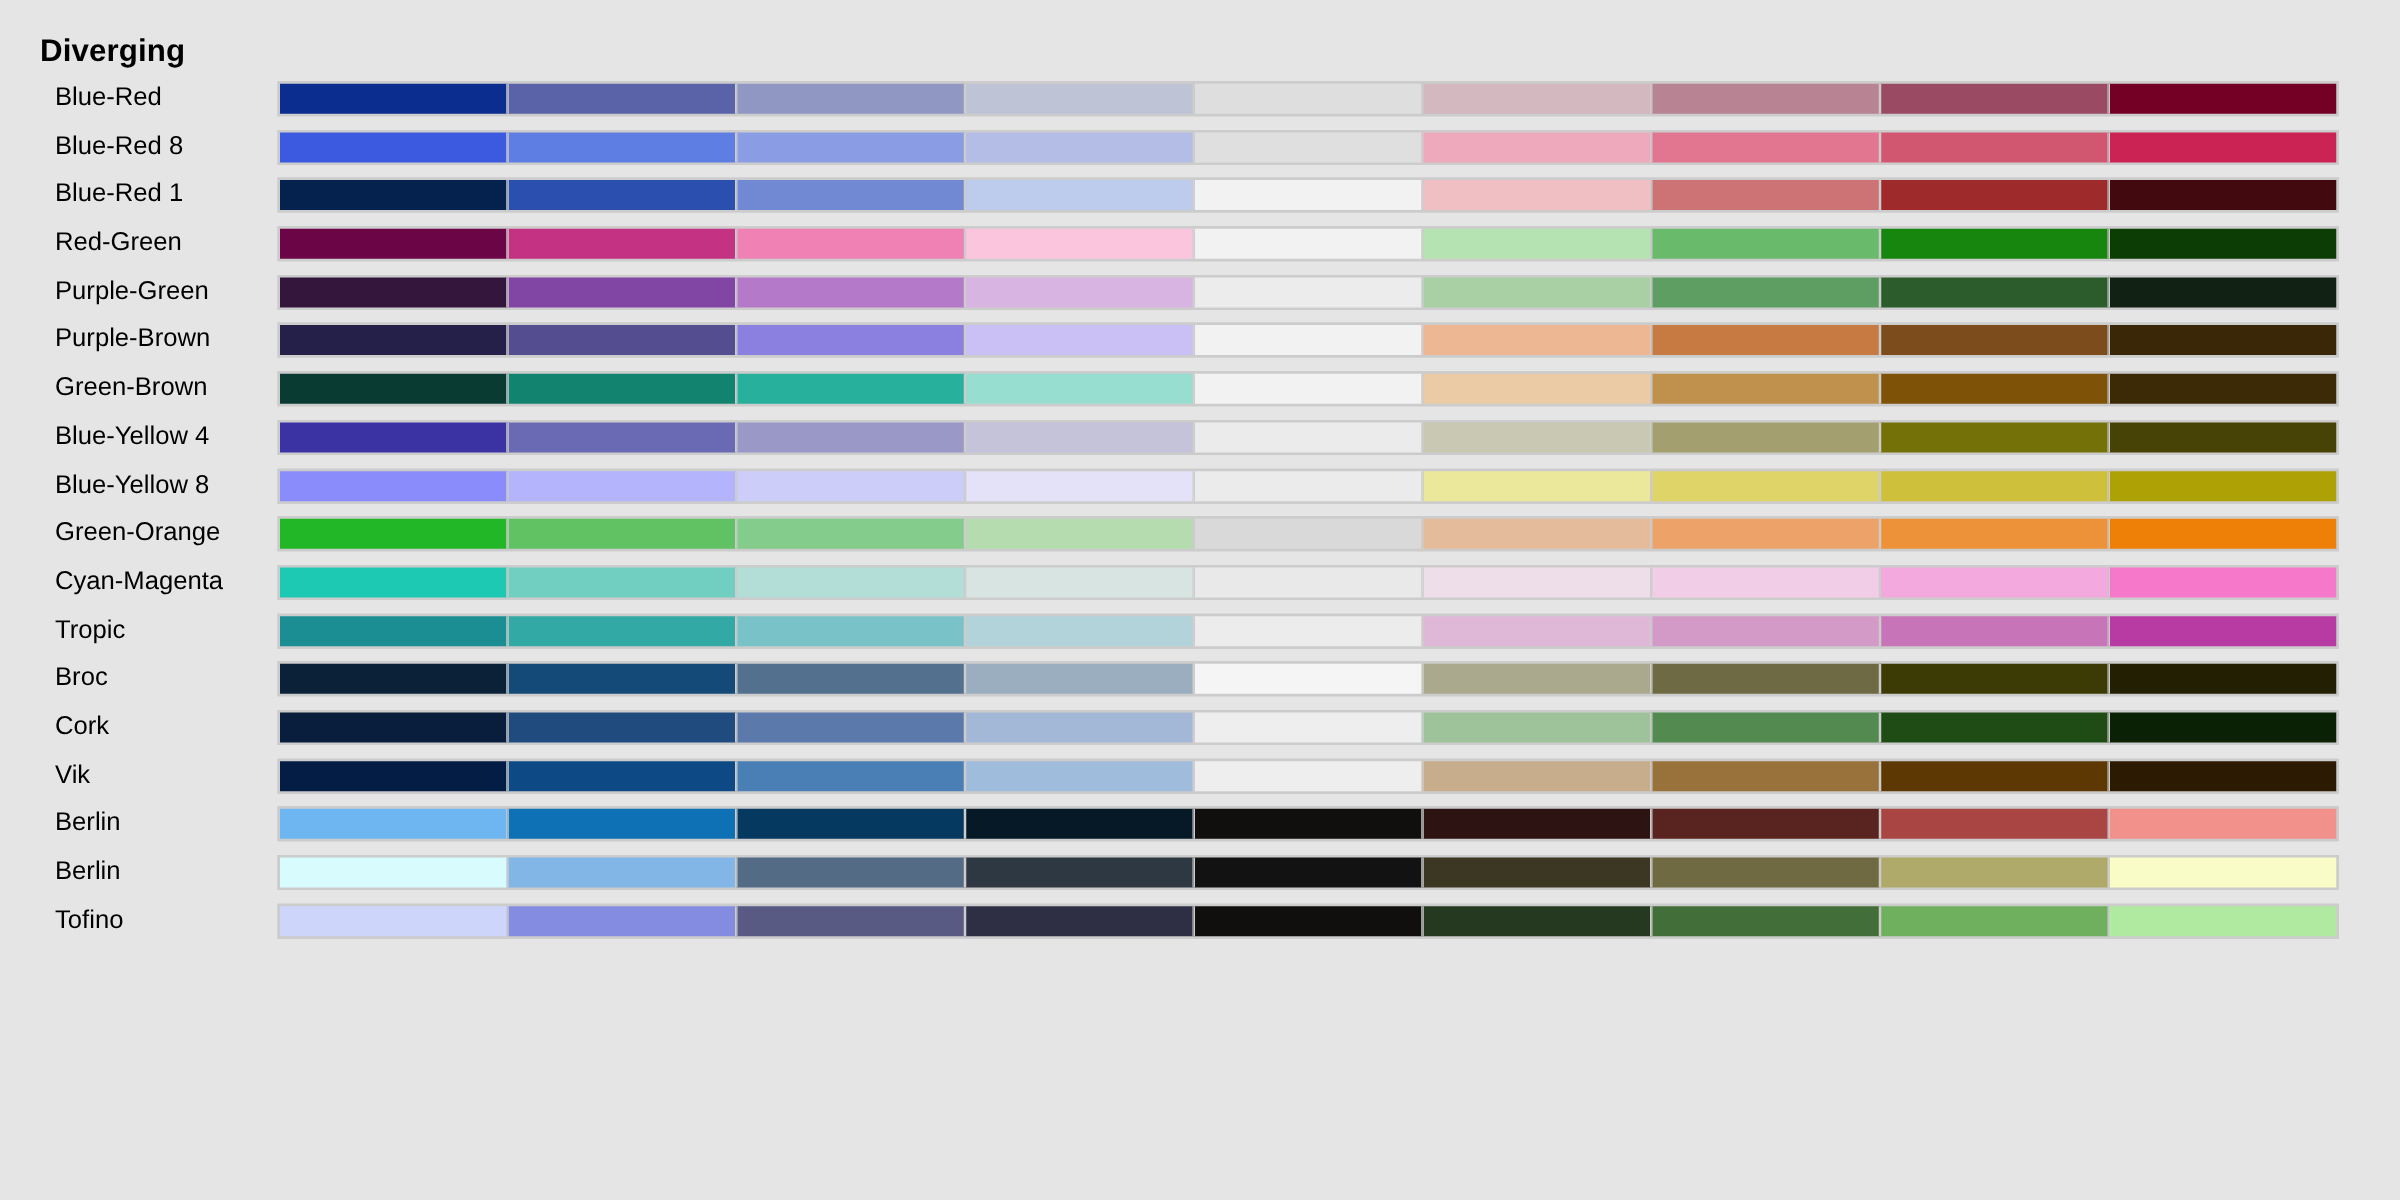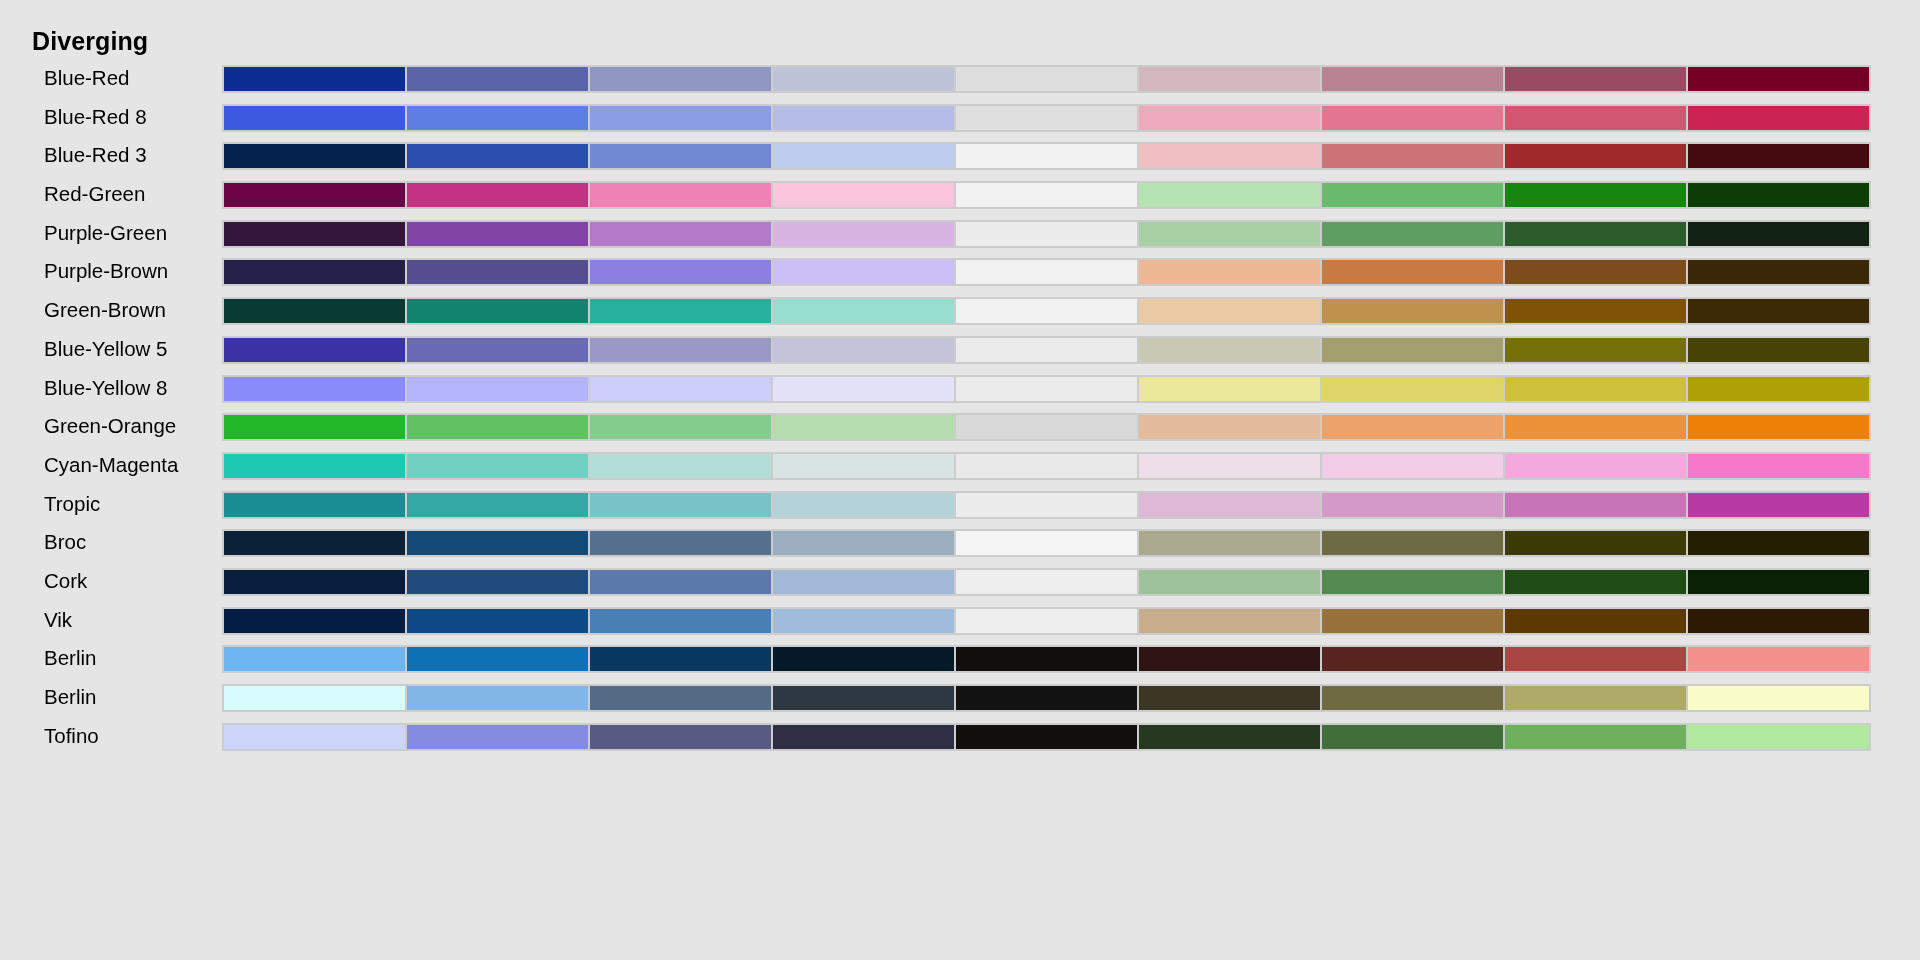--- a/index.html
+++ b/index.html
@@ -105,21 +105,21 @@
           <div class="swatch" style="background-color: rgb(138, 157, 228);"></div>
           <div class="swatch" style="background-color: rgb(180, 189, 230);"></div>
           <div class="swatch" style="background-color: rgb(223, 223, 223);"></div>
           <div class="swatch" style="background-color: rgb(239, 169, 188);"></div>
           <div class="swatch" style="background-color: rgb(226, 117, 143);"></div>
           <div class="swatch" style="background-color: rgb(209, 86, 111);"></div>
           <div class="swatch" style="background-color: rgb(203, 35, 83);"></div>
         </div>
       </div>
       <div class="palette-row">
-        <div class="palette-label">Blue-Red 3</div>
+        <div class="palette-label">Blue-Red 1</div>
         <div class="swatch-strip">
           <div class="swatch" style="background-color: rgb(5, 34, 78);"></div>
           <div class="swatch" style="background-color: rgb(43, 79, 174);"></div>
           <div class="swatch" style="background-color: rgb(112, 137, 210);"></div>
           <div class="swatch" style="background-color: rgb(189, 203, 236);"></div>
           <div class="swatch" style="background-color: rgb(242, 242, 242);"></div>
           <div class="swatch" style="background-color: rgb(239, 191, 196);"></div>
           <div class="swatch" style="background-color: rgb(205, 115, 118);"></div>
           <div class="swatch" style="background-color: rgb(158, 42, 44);"></div>
           <div class="swatch" style="background-color: rgb(66, 10, 14);"></div>
@@ -175,21 +175,21 @@
           <div class="swatch" style="background-color: rgb(39, 176, 156);"></div>
           <div class="swatch" style="background-color: rgb(151, 222, 208);"></div>
           <div class="swatch" style="background-color: rgb(242, 242, 242);"></div>
           <div class="swatch" style="background-color: rgb(234, 203, 166);"></div>
           <div class="swatch" style="background-color: rgb(192, 145, 77);"></div>
           <div class="swatch" style="background-color: rgb(126, 83, 8);"></div>
           <div class="swatch" style="background-color: rgb(59, 42, 5);"></div>
         </div>
       </div>
       <div class="palette-row">
-        <div class="palette-label">Blue-Yellow 5</div>
+        <div class="palette-label">Blue-Yellow 4</div>
         <div class="swatch-strip">
           <div class="swatch" style="background-color: rgb(59, 51, 164);"></div>
           <div class="swatch" style="background-color: rgb(106, 105, 180);"></div>
           <div class="swatch" style="background-color: rgb(154, 152, 199);"></div>
           <div class="swatch" style="background-color: rgb(196, 195, 217);"></div>
           <div class="swatch" style="background-color: rgb(235, 235, 235);"></div>
           <div class="swatch" style="background-color: rgb(200, 200, 179);"></div>
           <div class="swatch" style="background-color: rgb(164, 159, 111);"></div>
           <div class="swatch" style="background-color: rgb(116, 113, 8);"></div>
           <div class="swatch" style="background-color: rgb(71, 66, 5);"></div>

